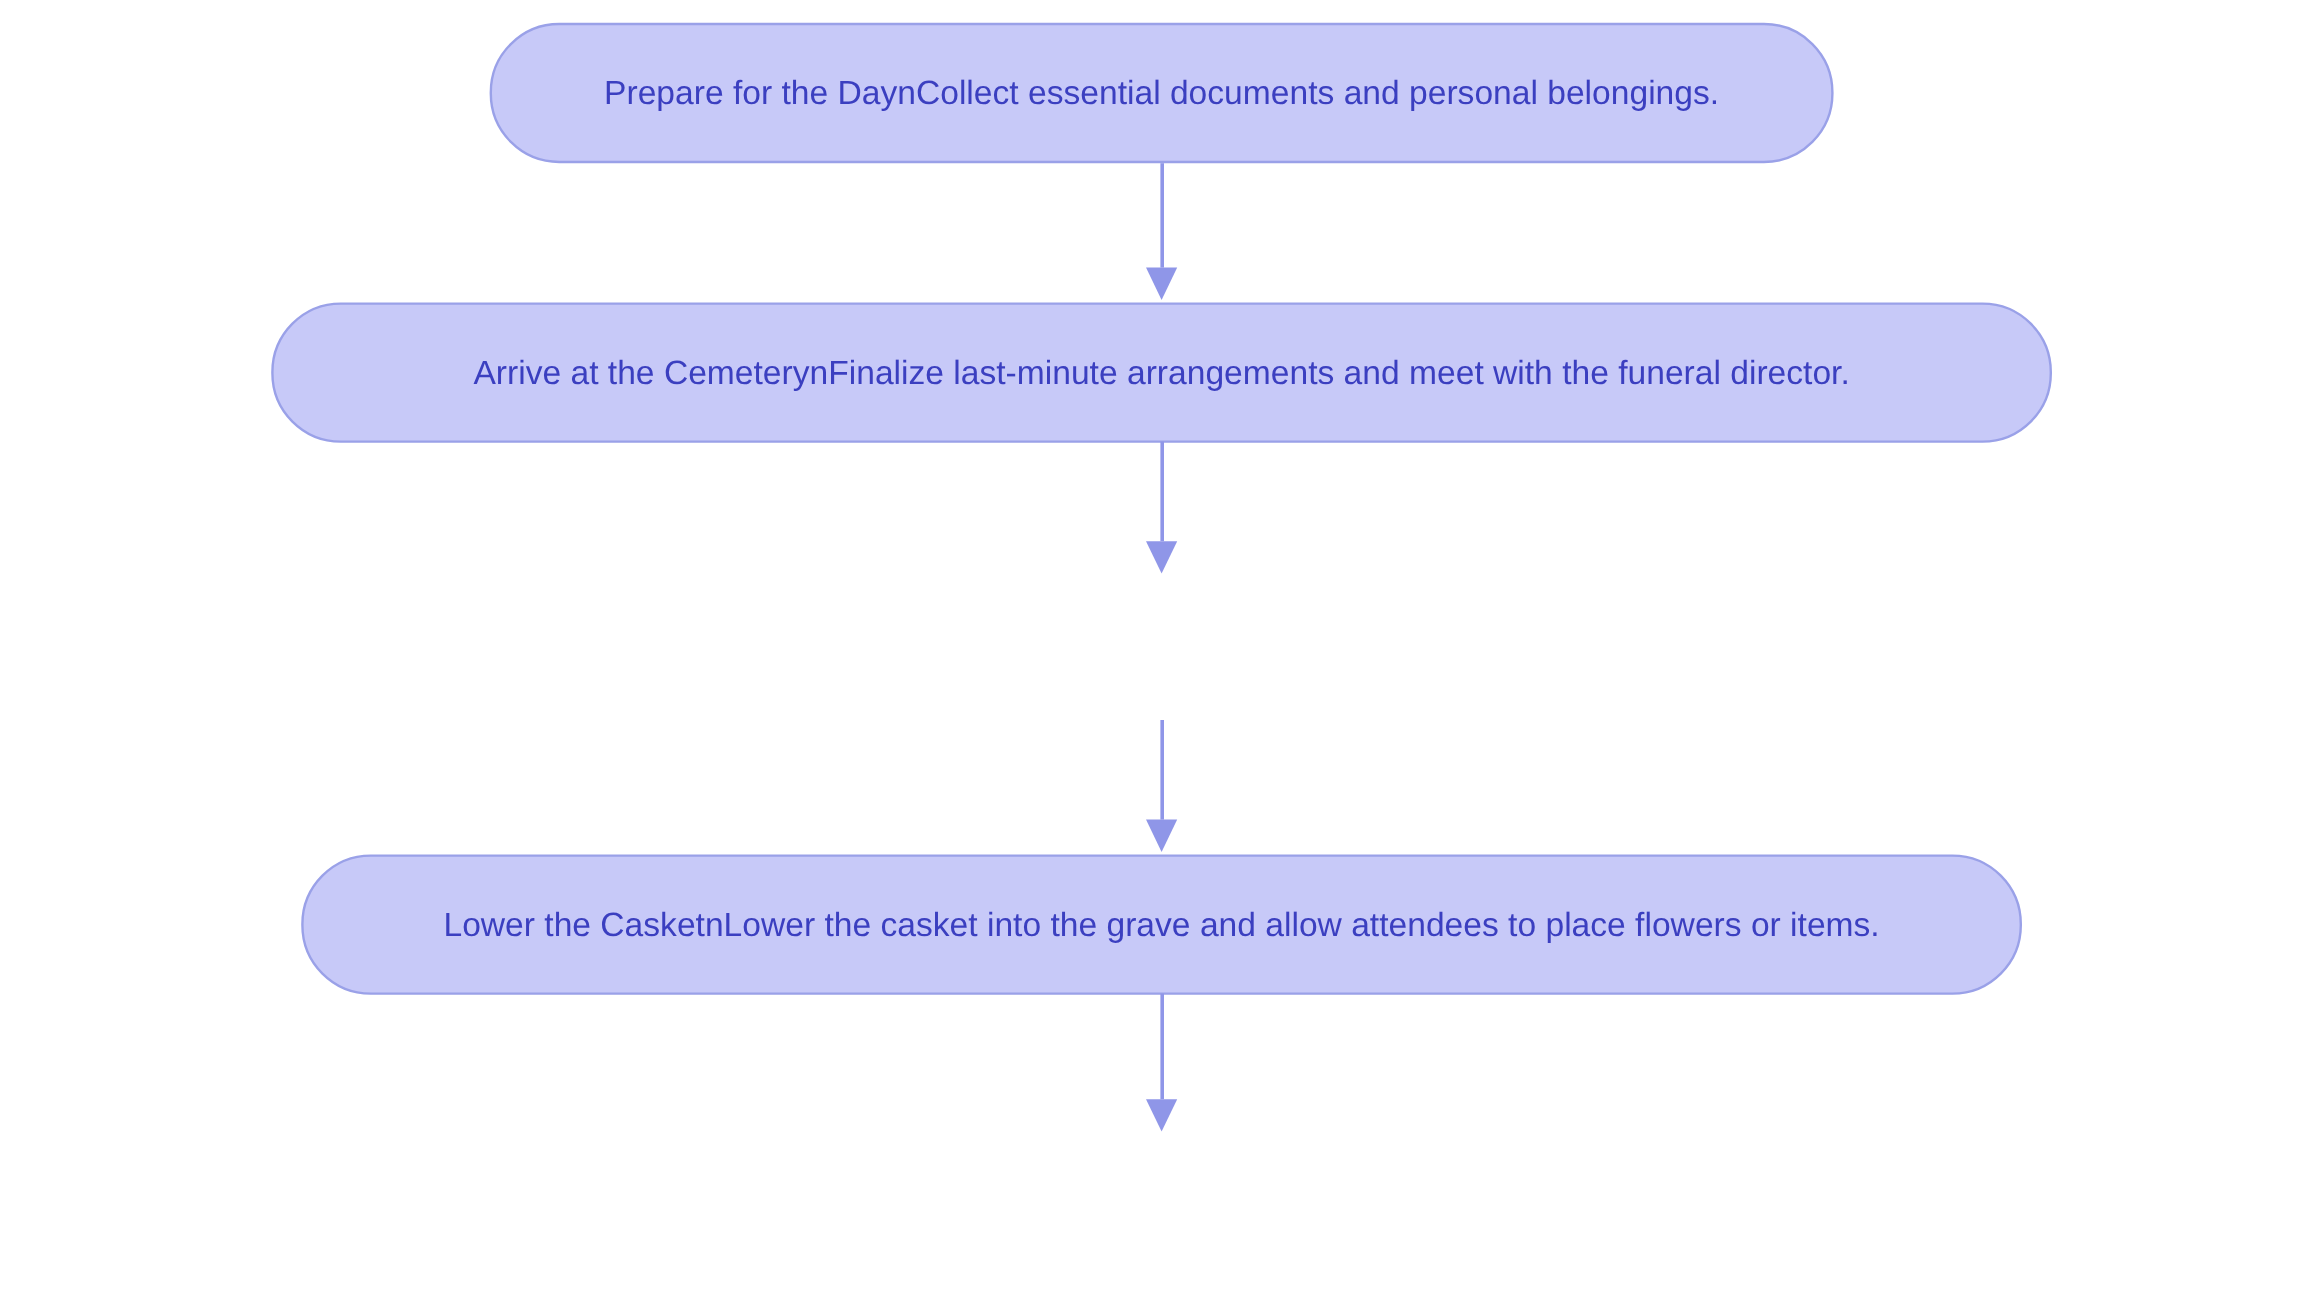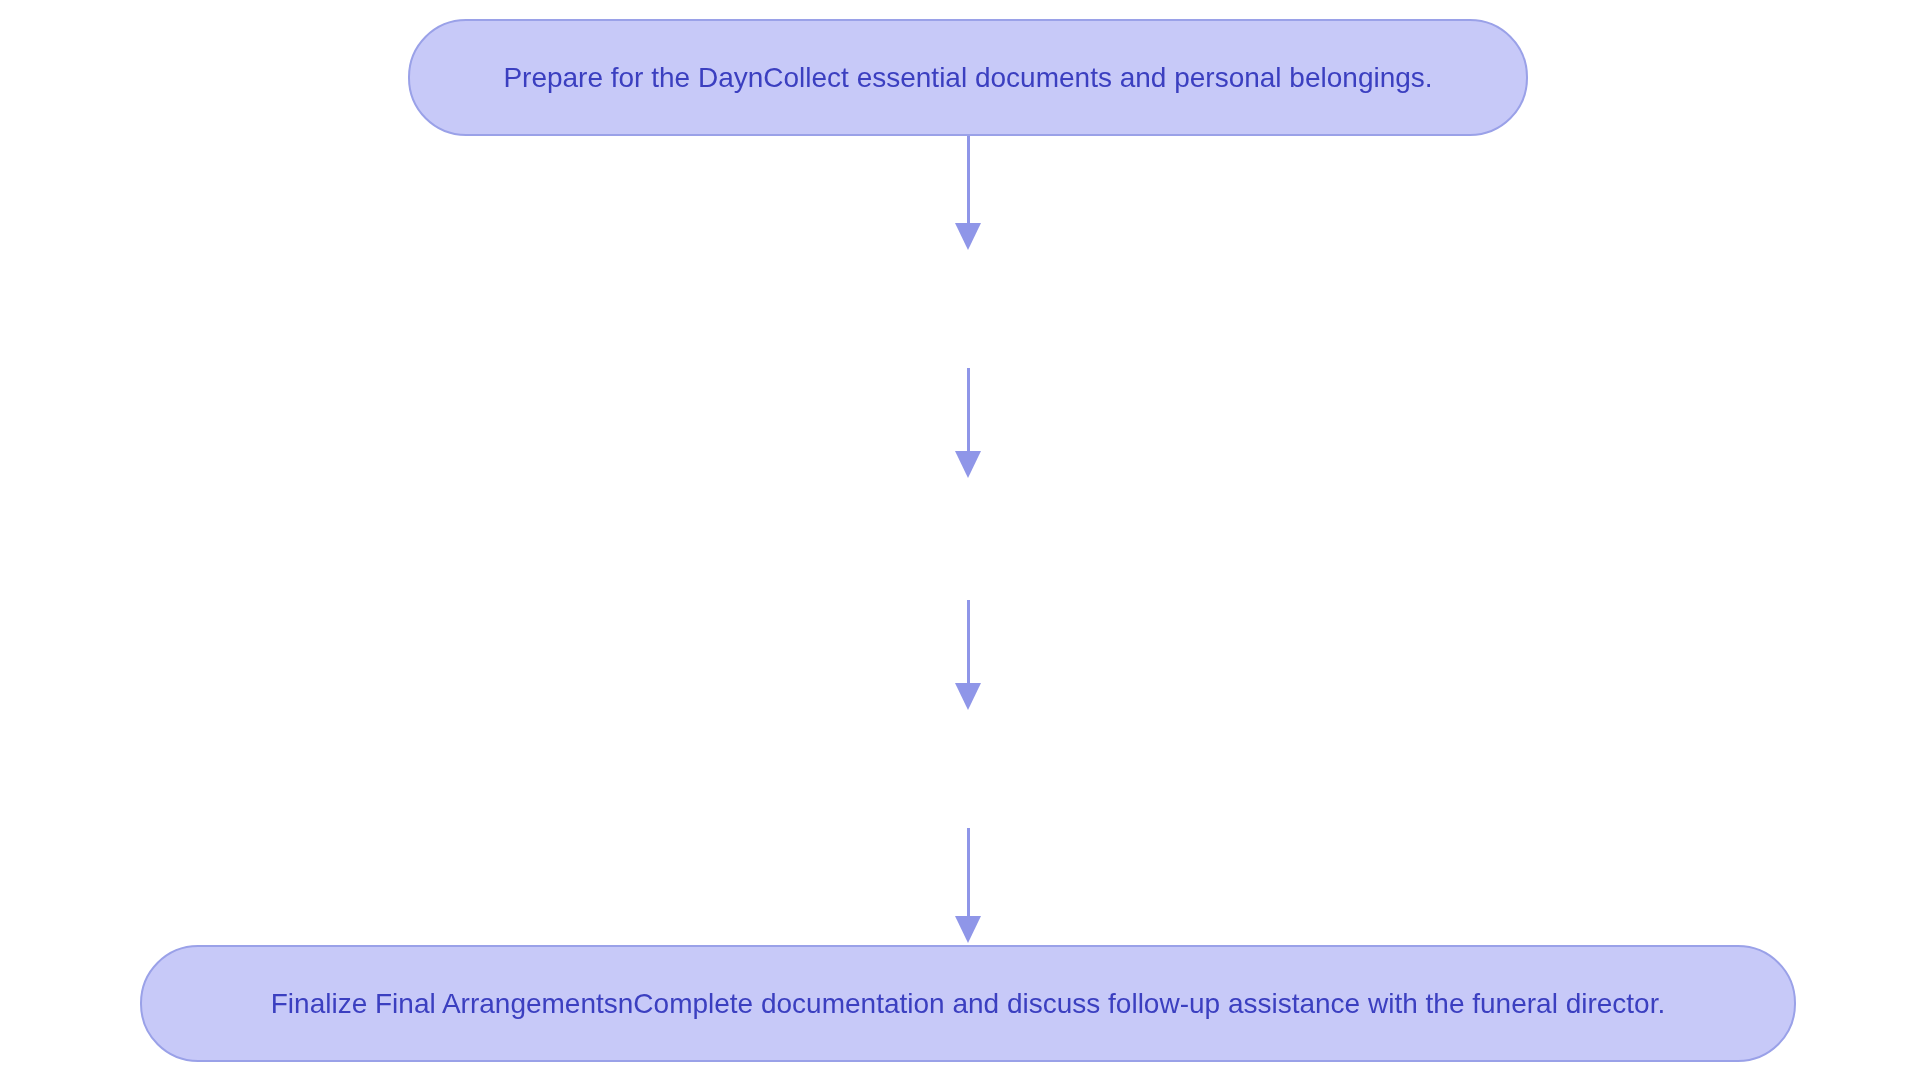--- a/index.html
+++ b/index.html
@@ -65,35 +65,38 @@
 
   <div class="node" style="top: 19px; width: 1120px;">
     <span class="node-label">Prepare for the DaynCollect essential documents and personal belongings.</span>
   </div>
 
   <div class="arrow" style="top: 136px; height: 114px;">
     <div class="arrow-line"></div>
     <div class="arrow-head"></div>
   </div>
 
+  <div class="node" style="top: 252px; width: 1484px;">
+    <span class="node-label">Arrive at the CemeterynFinalize last-minute arrangements and meet with the funeral director.</span>
+  </div>
 
   <div class="arrow" style="top: 368px; height: 110px;">
     <div class="arrow-line"></div>
     <div class="arrow-head"></div>
   </div>
 
 
   <div class="arrow" style="top: 600px; height: 110px;">
     <div class="arrow-line"></div>
     <div class="arrow-head"></div>
   </div>
 
+  <div class="node" style="top: 712px; width: 1434px;">
+    <span class="node-label">Lower the CasketnLower the casket into the grave and allow attendees to place flowers or items.</span>
+  </div>
 
   <div class="arrow" style="top: 828px; height: 115px;">
     <div class="arrow-line"></div>
     <div class="arrow-head"></div>
   </div>
 
-  <div class="node" style="top: 945px; width: 1656px;">
-    <span class="node-label">Finalize Final ArrangementsnComplete documentation and discuss follow-up assistance with the funeral director.</span>
-  </div>
 
 </div>
 
 </body></html>

